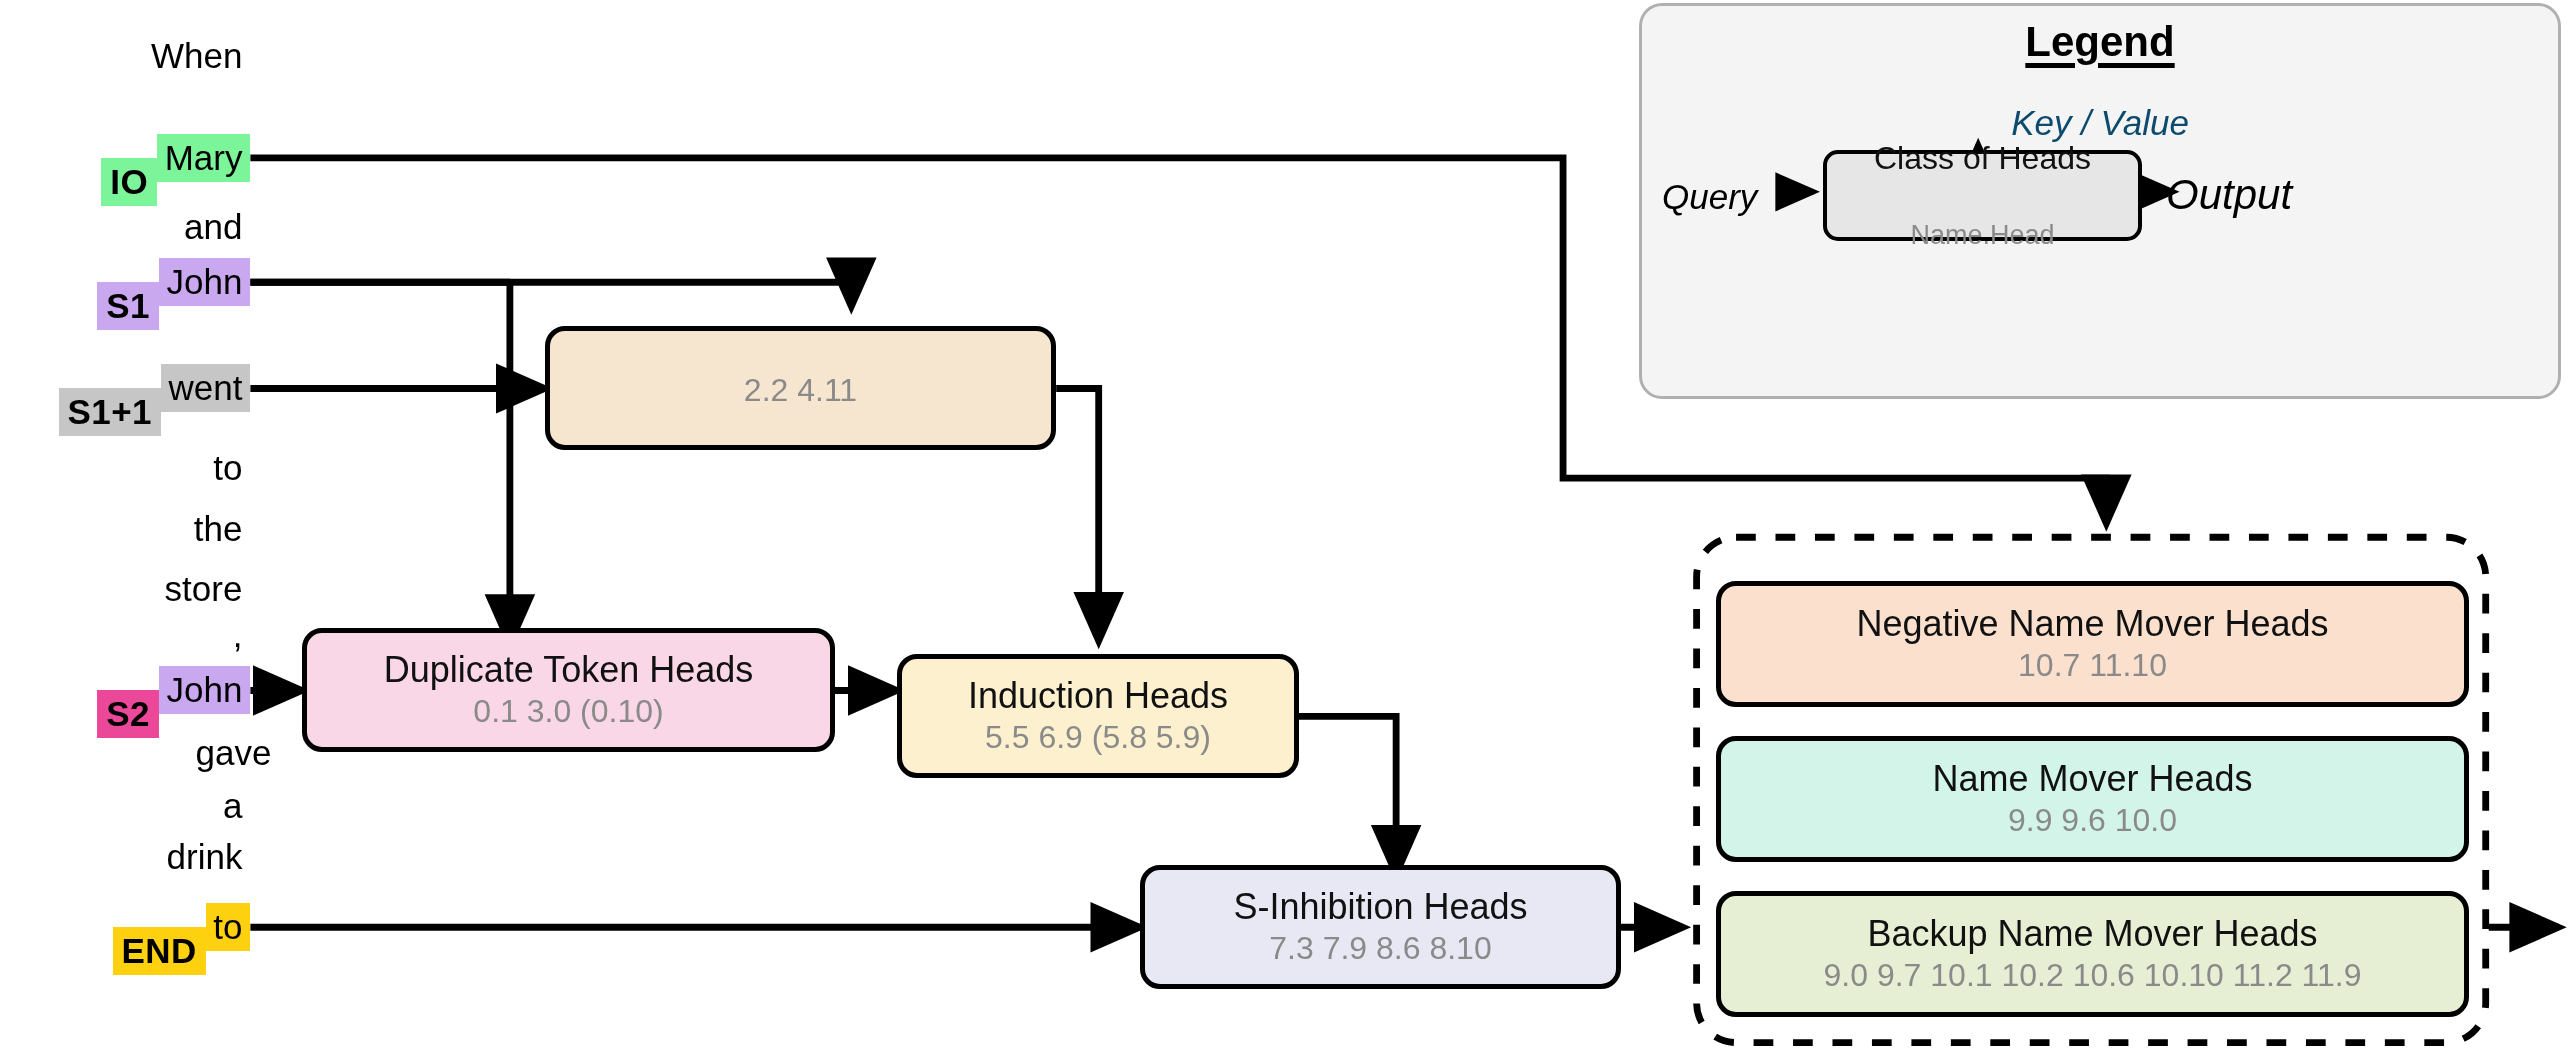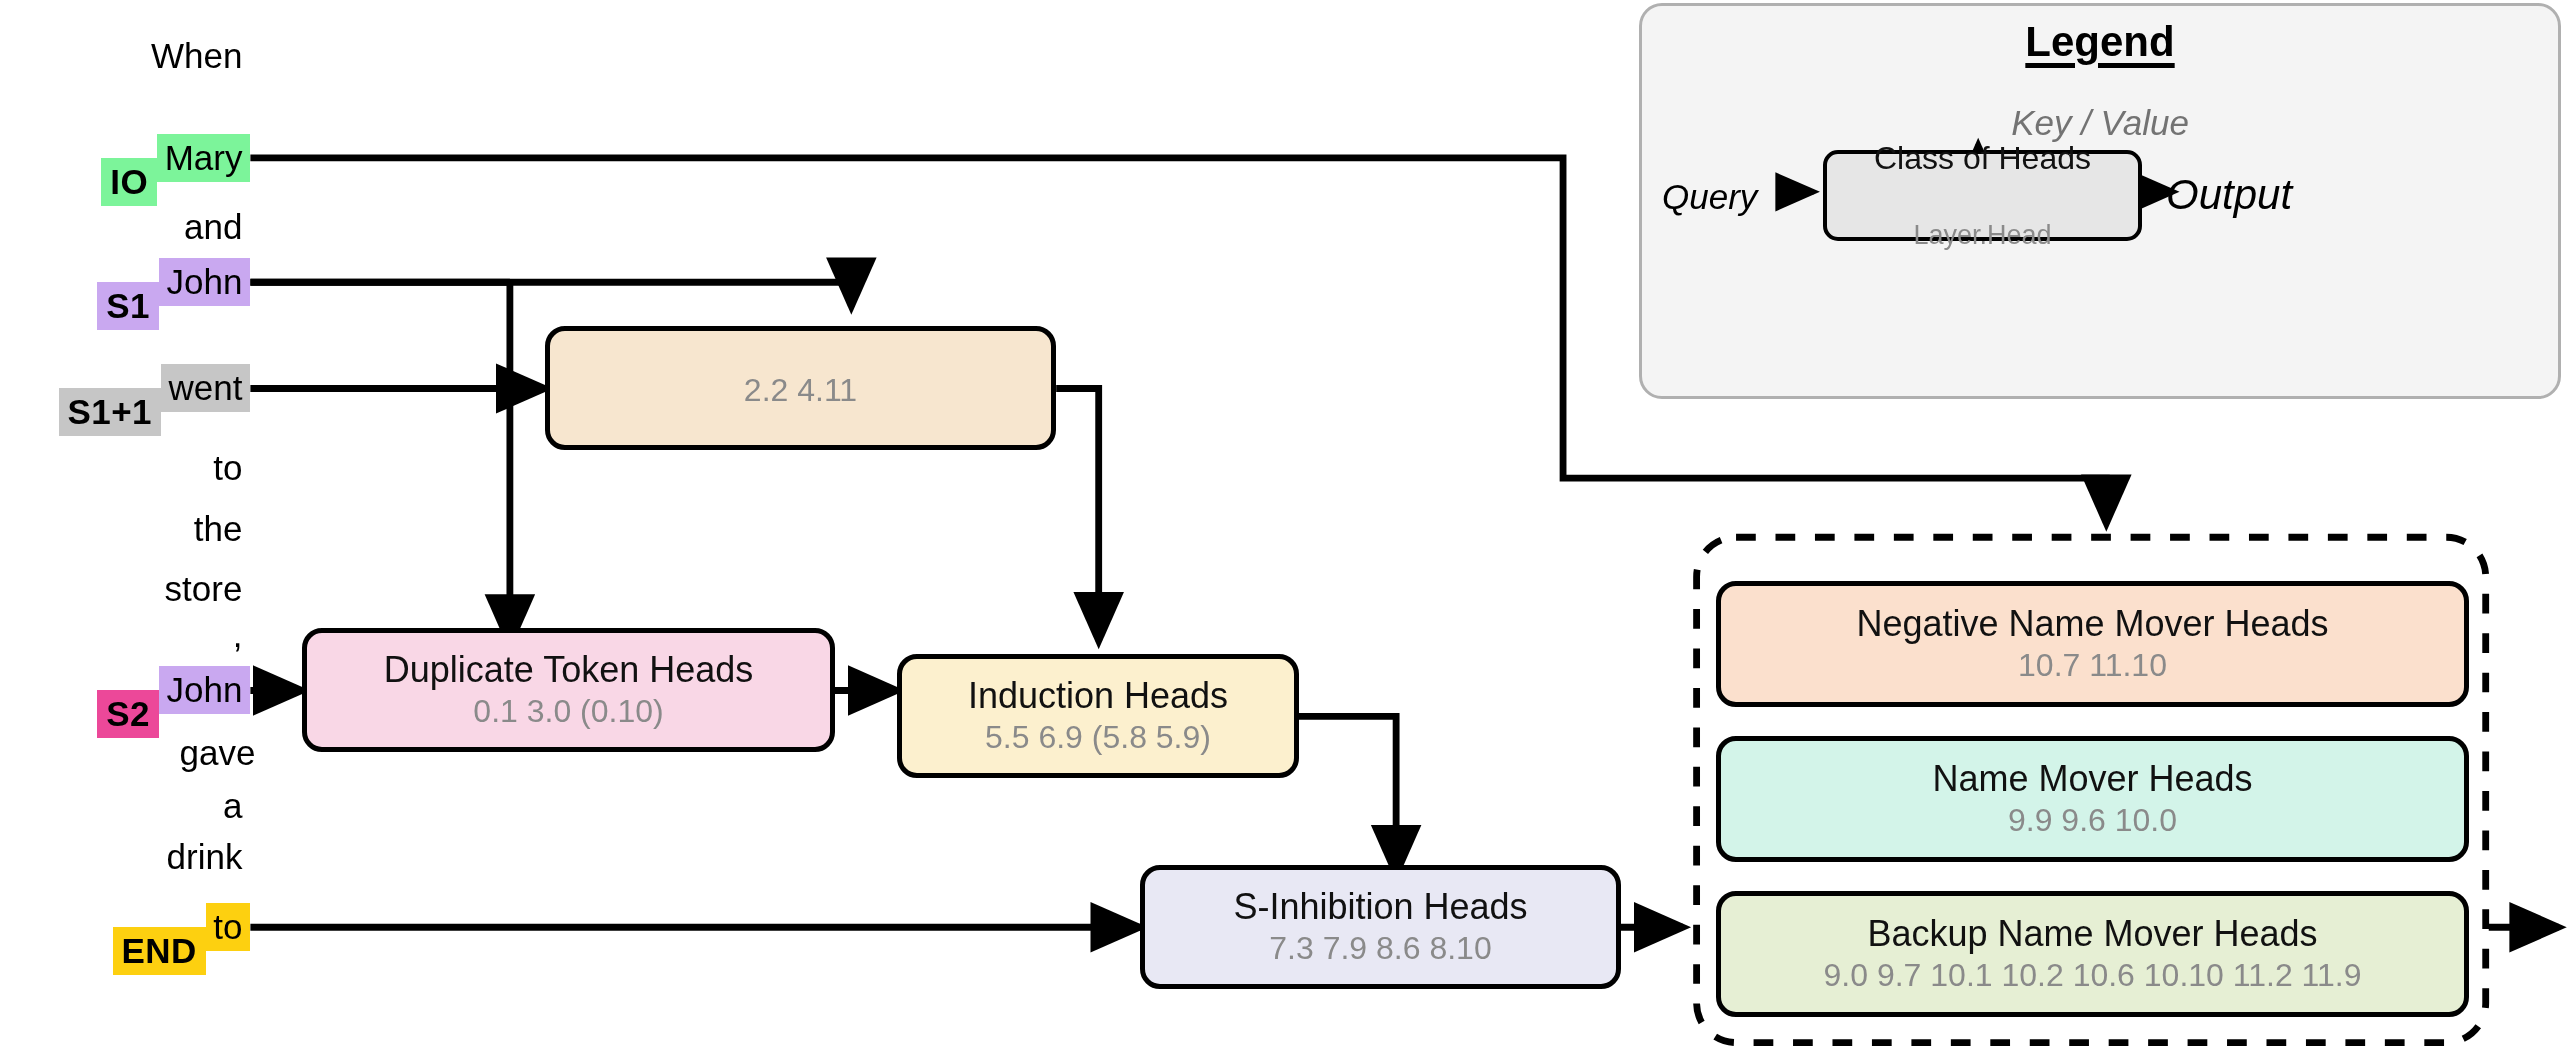--- a/index.html
+++ b/index.html
@@ -22,21 +22,21 @@
   .hbox .title{font-size:36px;line-height:1.02;color:#111;}
   .hbox .sub{font-size:32px;line-height:1.05;color:#8a8a8a;margin-top:6px;}
 
   
   #legend{position:absolute;box-sizing:border-box;background:#f4f4f4;border:3.8px solid #b0b0b0;
           border-radius:23px;}
   #legend .lg-title{position:absolute;left:0;right:0;top:12px;text-align:center;
                     font-size:42px;font-weight:bold;color:#000;text-decoration:underline;
                     text-underline-offset:6.8px;text-decoration-thickness:4.6px;}
   #legend .lg-kv{position:absolute;left:0;right:0;top:97px;text-align:center;
-                 font-style:italic;font-size:35px;color:#737373;}
+                 font-style:italic;font-size:35px;color:#0c4a6e;}
   #legend .lg-query{position:absolute;left:20px;top:171px;font-style:italic;font-size:35px;color:#000;}
   #legend .lg-output{position:absolute;left:524px;top:165px;font-style:italic;font-size:42px;color:#000;}
   #legend .lg-box{position:absolute;left:181px;top:144px;width:311px;height:83px;
                   background:#e6e6e6;border:4.6px solid #000;border-radius:15px;
                   display:flex;flex-direction:column;align-items:center;justify-content:center;gap:42px;}
   #legend .lg-box .t{font-size:32px;color:#111;line-height:1;}
   #legend .lg-box .s{font-size:27px;color:#8a8a8a;line-height:1;margin-top:5.3px;}
 </style>
 </head>
 <body>
@@ -121,21 +121,21 @@
       <span class="tok-word tok-plain" style="background: transparent;">store</span>
     </div>
     <div class="tok-row" style="left:0;top:607px;width:250px;">
 
       <span class="tok-word tok-plain" style="background: transparent;">,</span>
     </div>
     <div class="tok-row" style="left:0;top:662px;width:250px;">
       <span class="tok-tag" style="background: #ec4899;">S2</span>
       <span class="tok-word" style="background: rgb(201, 168, 240);">John</span>
     </div>
-    <div class="tok-row" style="left:0;top:725px;width:250px;padding-left:13px;">
+    <div class="tok-row" style="left:16px;top:725px;width:250px;padding-left:13px;">
 
       <span class="tok-word tok-plain" style="background: transparent;">gave</span>
     </div>
     <div class="tok-row" style="left:0;top:778px;width:250px;">
 
       <span class="tok-word tok-plain" style="background: transparent;">a</span>
     </div>
     <div class="tok-row" style="left:0;top:829px;width:250px;">
 
       <span class="tok-word tok-plain" style="background: transparent;">drink</span>
@@ -195,18 +195,18 @@
         <path d="M 180 245 L 226 245" marker-end="url(#ah2)"></path>
         <path d="M 656 245 L 700 245" marker-end="url(#ah2)"></path>
       </g>
     </svg>
 
     <div class="lg-query">Query</div>
     <div class="lg-output">Output</div>
 
     <div class="lg-box">
       <div class="t">Class of Heads</div>
-      <div class="s">Layer.Head</div>
+      <div class="s">Name.Head</div>
     </div>
   </div>
 
 </div>
 
 
 </body></html>

